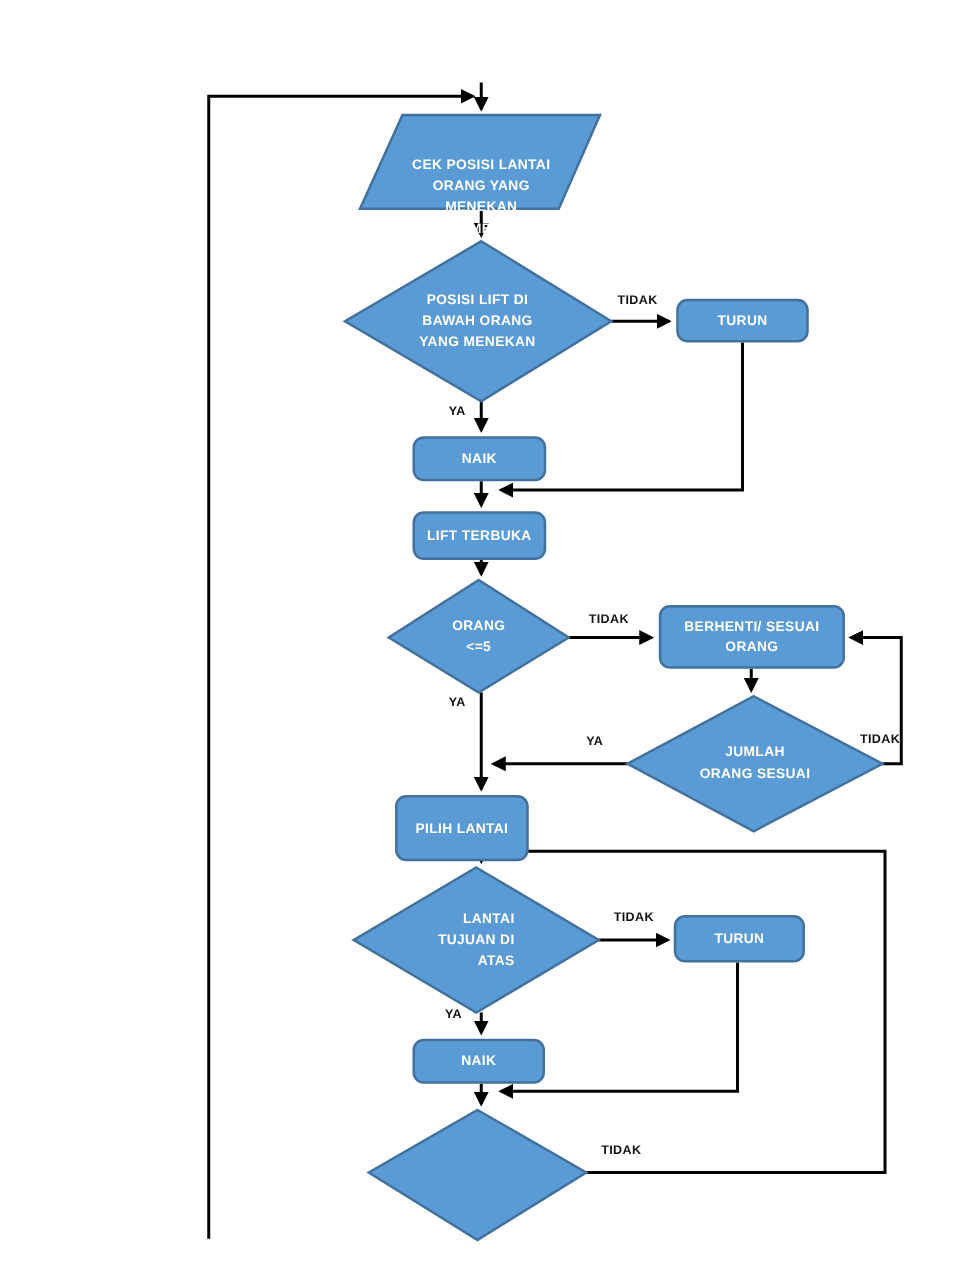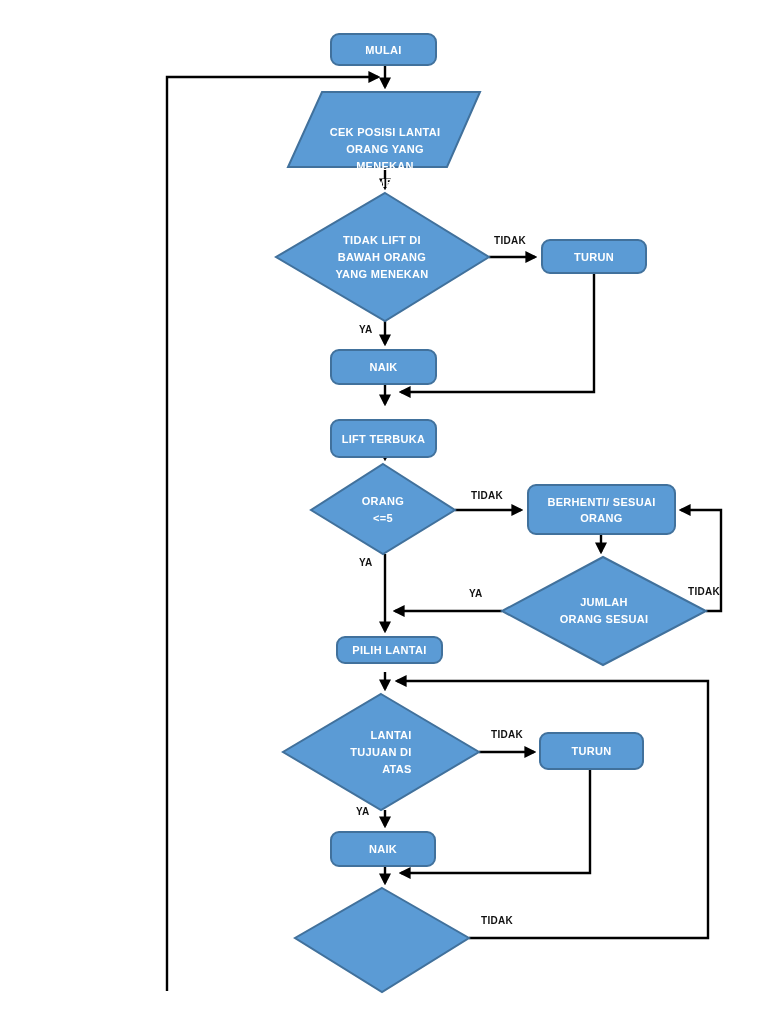--- a/index.html
+++ b/index.html
@@ -82,35 +82,34 @@
     <path class="conn" marker-end="url(#arrow)" d="M385,867 L385,883"></path>
 
     <polygon class="shape-poly" points="322,92 480,92 447,167 288,167"></polygon>
     <polygon class="shape-poly" points="385,193 489,257 385,321 276,257"></polygon>
     <polygon class="shape-poly" points="383,464 455,510 383,554 311,510"></polygon>
     <polygon class="shape-poly" points="603,557 706,611 603,665 502,611"></polygon>
     <polygon class="shape-poly" points="381,694 479,752 381,810 283,752"></polygon>
     <polygon class="shape-poly" points="382,888 469,938 382,992 295,938"></polygon>
   </svg>
 
-  <div class="rect" style="left:330px;top:33px;width:107px;height:33px;">MULAI</div>
   <div class="rect" style="left:541px;top:239px;width:106px;height:35px;">TURUN</div>
   <div class="rect" style="left:330px;top:349px;width:107px;height:36px;">NAIK</div>
-  <div class="rect" style="left:330px;top:409px;width:107px;height:39px;margin-top:10px;">LIFT TERBUKA</div>
+  <div class="rect" style="left:330px;top:409px;width:107px;height:39px;">LIFT TERBUKA</div>
   <div class="rect" style="left:527px;top:484px;width:149px;height:51px;">BERHENTI/ SESUAI
 ORANG</div>
-  <div class="rect" style="left:336px;top:636px;width:107px;height:28px;">PILIH LANTAI</div>
+  <div class="rect" style="left:316px;top:636px;width:107px;height:53px;">PILIH LANTAI</div>
   <div class="rect" style="left:539px;top:732px;width:105px;height:38px;">TURUN</div>
   <div class="rect" style="left:330px;top:831px;width:106px;height:36px;">NAIK</div>
 
   <div class="shape-text" style="left:302px;top:92px;width:166px;height:75px;margin-top:28px;">CEK POSISI LANTAI
 ORANG YANG
 MENEKAN
 TOMBOL</div>
-  <div class="shape-text" style="left:282px;top:217px;width:200px;height:80px;">TIDAK LIFT DI
+  <div class="shape-text" style="left:282px;top:217px;width:200px;height:80px;">POSISI LIFT DI
 BAWAH ORANG
 YANG MENEKAN</div>
   <div class="shape-text" style="left:313px;top:480px;width:140px;height:60px;">ORANG
 &lt;=5</div>
   <div class="shape-text" style="left:504px;top:581px;width:200px;height:60px;">JUMLAH
 ORANG SESUAI</div>
   <div class="shape-text" style="left:281px;top:712px;width:200px;height:80px;text-align:right;">LANTAI
 TUJUAN DI
 ATAS</div>
 

